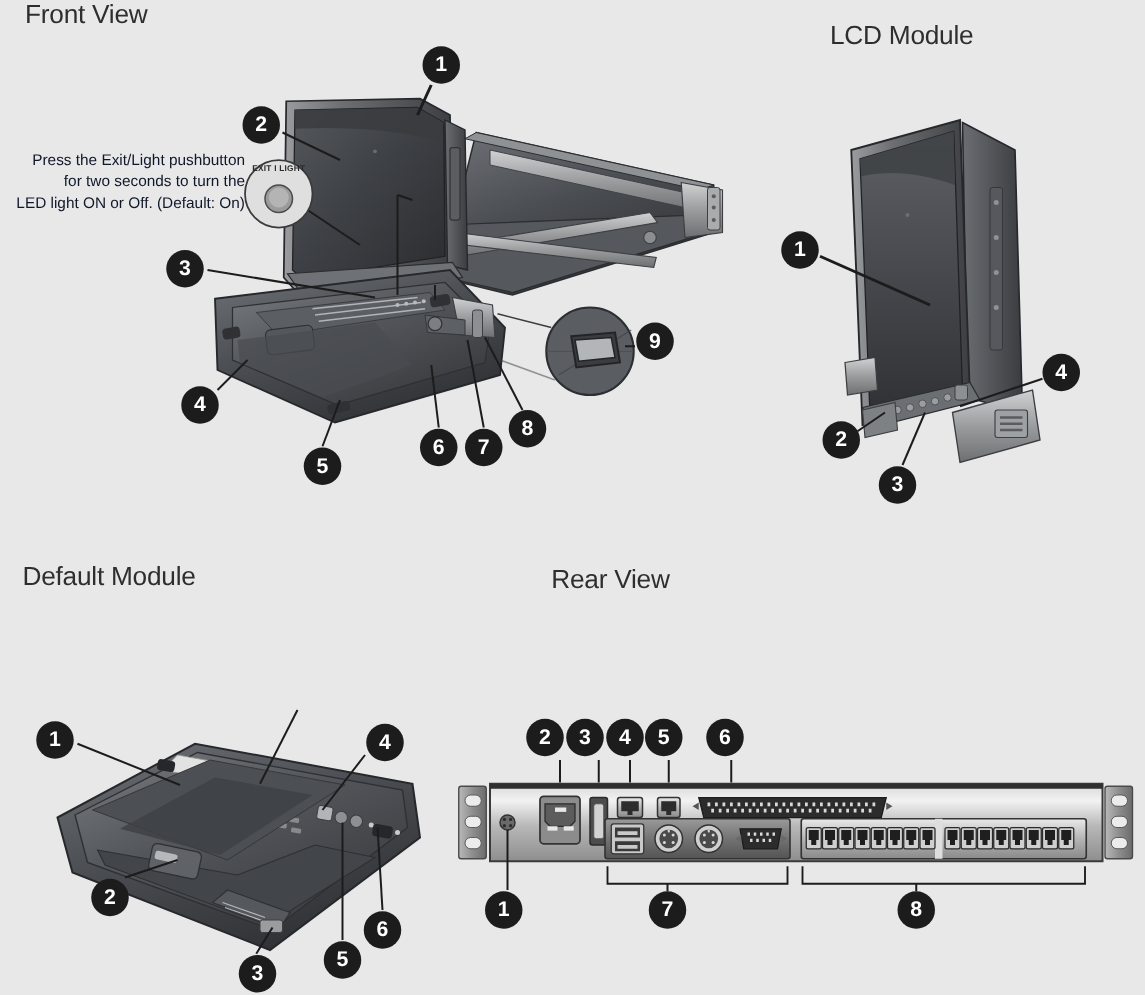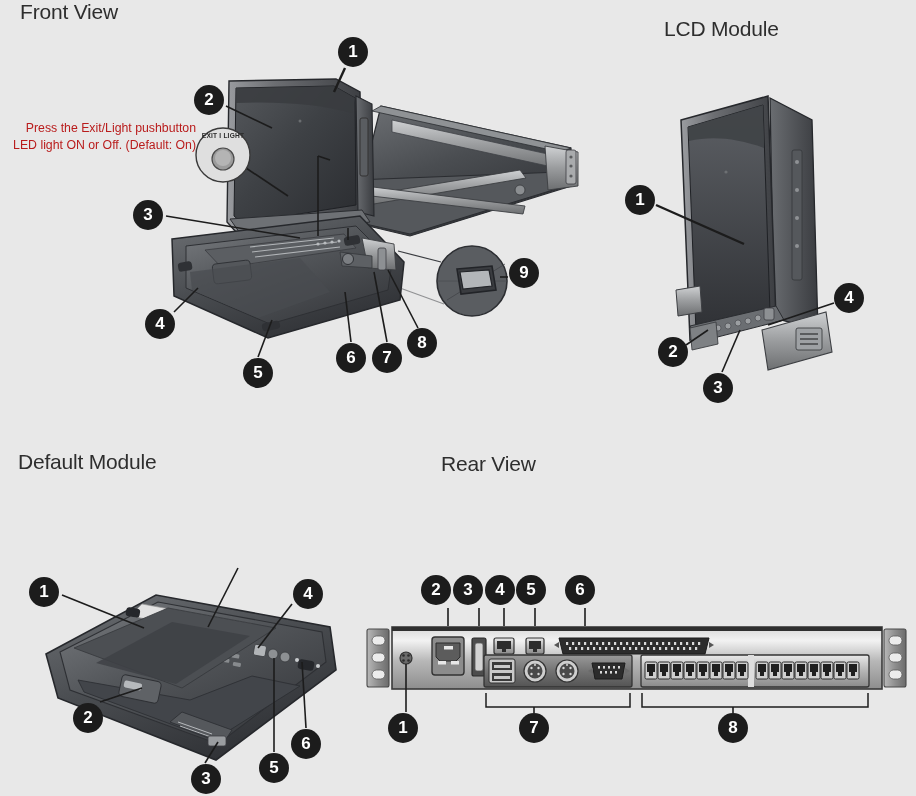--- a/index.html
+++ b/index.html
@@ -24,21 +24,21 @@
   #t-lcd{left:664px;top:17px;}
   #t-kbd{left:18px;top:450px;}
   #t-rear{left:441px;top:452px;text-align:right;}
 
   .note{
     position:absolute;
     left:0px;top:120px;width:196px;
     text-align:right;
     font-size:12.3px;
     line-height:17px;
-    color:#b91c1c;
+    color:#0f172a;
   }
 
   
   .badge{
     position:absolute;
     width:30px;height:30px;
     border-radius:50%;
     background:#1c1c1c;
     color:#fff;
     font-weight:bold;
@@ -502,20 +502,21 @@
     </g>
   </svg>
 
   <div class="panel-title" id="t-front">Front View</div>
   <div class="panel-title" id="t-lcd">LCD Module</div>
   <div class="panel-title" id="t-kbd">Default Module</div>
   <div class="panel-title" id="t-rear">Rear View</div>
 
   <div class="note">
     <div>Press the Exit/Light pushbutton</div>
+    <div>for two seconds to turn the</div>
     <div>LED light ON or Off. (Default: On)</div>
   </div>
 
   <div style="position:absolute;left:194px;top:126px;width:58px;height:58px;">
     <svg viewBox="0 0 58 58" style="width:58px;height:58px;">
       <circle cx="29" cy="29" r="27" fill="#dfdfdf" stroke="#3a3a3a" stroke-width="1.4"></circle>
       <circle cx="29" cy="33" r="11" fill="#9b9b9b" stroke="#4a4a4a" stroke-width="1.2"></circle>
       <circle cx="29" cy="32" r="8" fill="#b4b4b4"></circle>
     </svg>
     <div style="position:absolute;left:0;top:6px;width:58px;text-align:center;font-size:6.6px;font-weight:bold;color:#2b2b2b;letter-spacing:0.2px;">EXIT I LIGHT</div>

